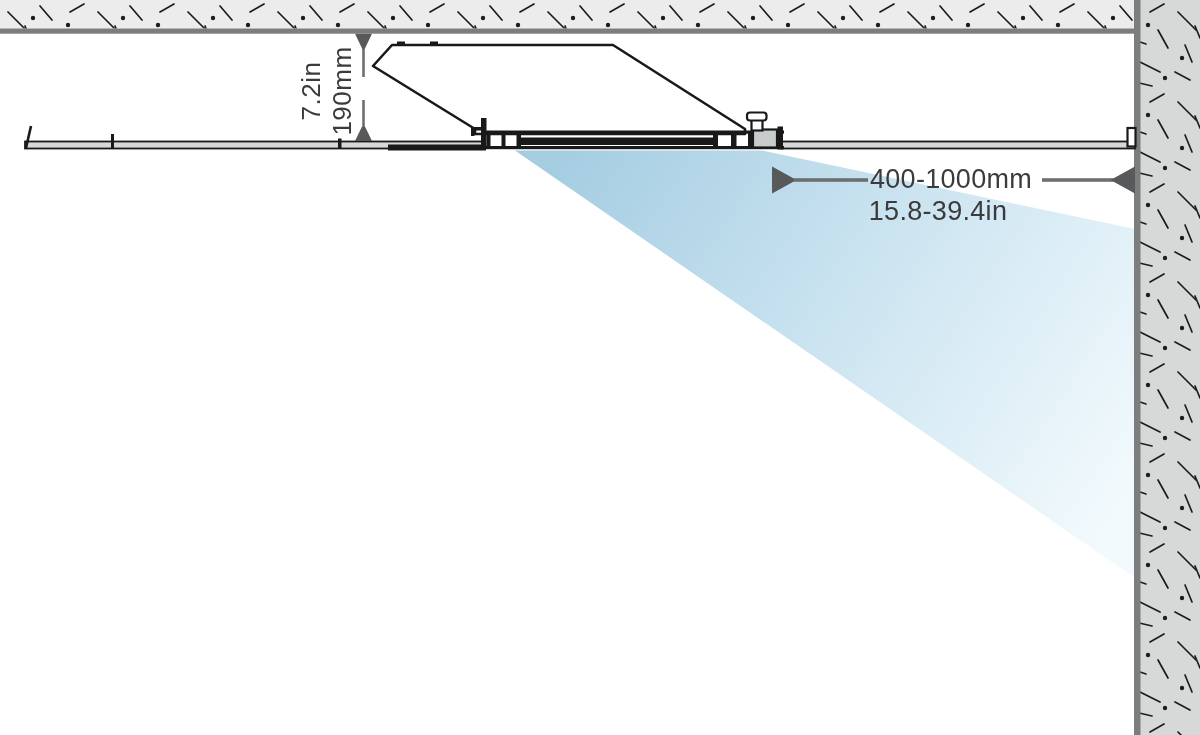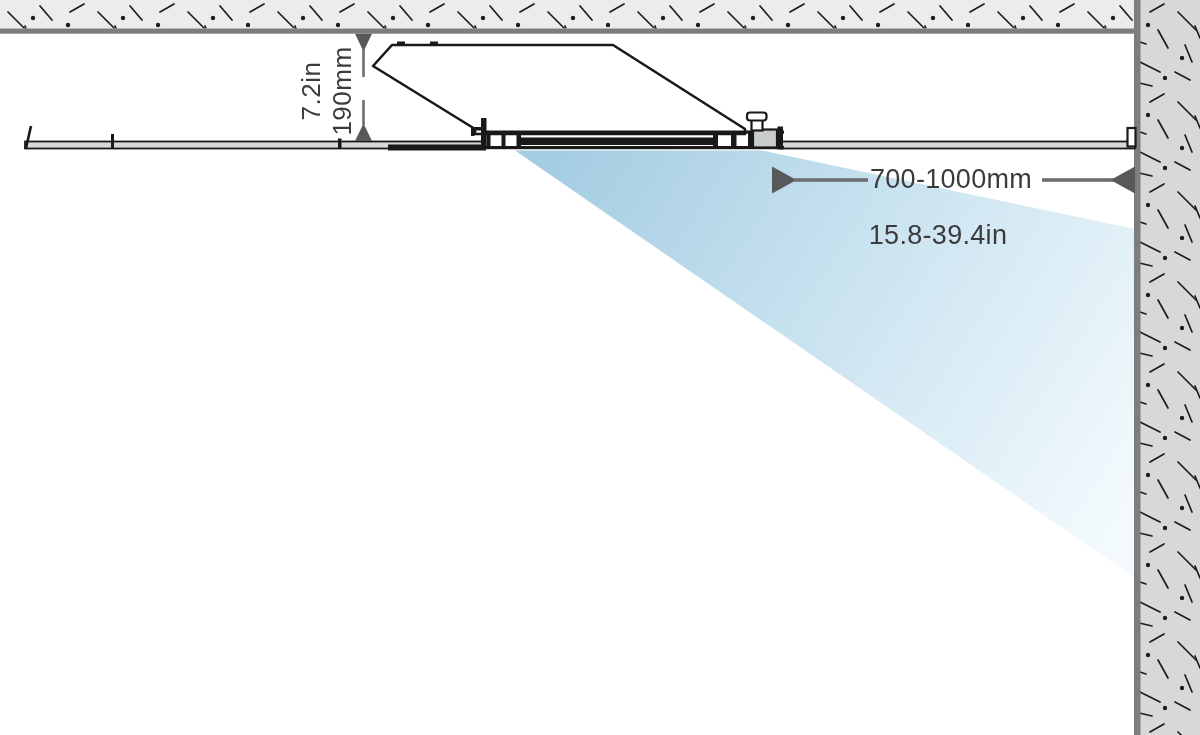--- a/index.html
+++ b/index.html
@@ -35,21 +35,21 @@
     text-align:center;
   }
   .dim-h1{
     left:951px;top:179px;
     transform:translate(-50%,-50%);
     font-size:27px;letter-spacing:.3px;
   }
   .dim-h2{
     left:938px;top:211px;
     transform:translate(-50%,-50%);
-    font-size:27px;letter-spacing:.3px;margin-top:24px;
+    font-size:27px;letter-spacing:.3px;
   }
   .note{
     left:8px;top:614px;
     font-size:27px;letter-spacing:-0.3px;
     color:var(--note_text);
   }
   
   .concrete{fill:var(--concrete_fill);}
   .wallfill{fill:var(--wall_fill);}
   .gborder{fill:var(--border_gray);}
@@ -162,16 +162,16 @@
       <rect class="dimline" x="1042" y="178.2" width="72" height="3.6"></rect>
       <polygon class="dimarrow" points="1135,166.5 1135,193.5 1110.5,180"></polygon>
     </g>
   </svg>
 
   <div class="txt dim-v">
     <span style="display:block">7.2in</span>
     <span style="display:block">190mm</span>
   </div>
 
-  <div class="txt dim-h1">700-1000mm</div>
+  <div class="txt dim-h1">400-1000mm</div>
   <div class="txt dim-h2">15.8-39.4in</div>
 
 </div>
 
 </body></html>

